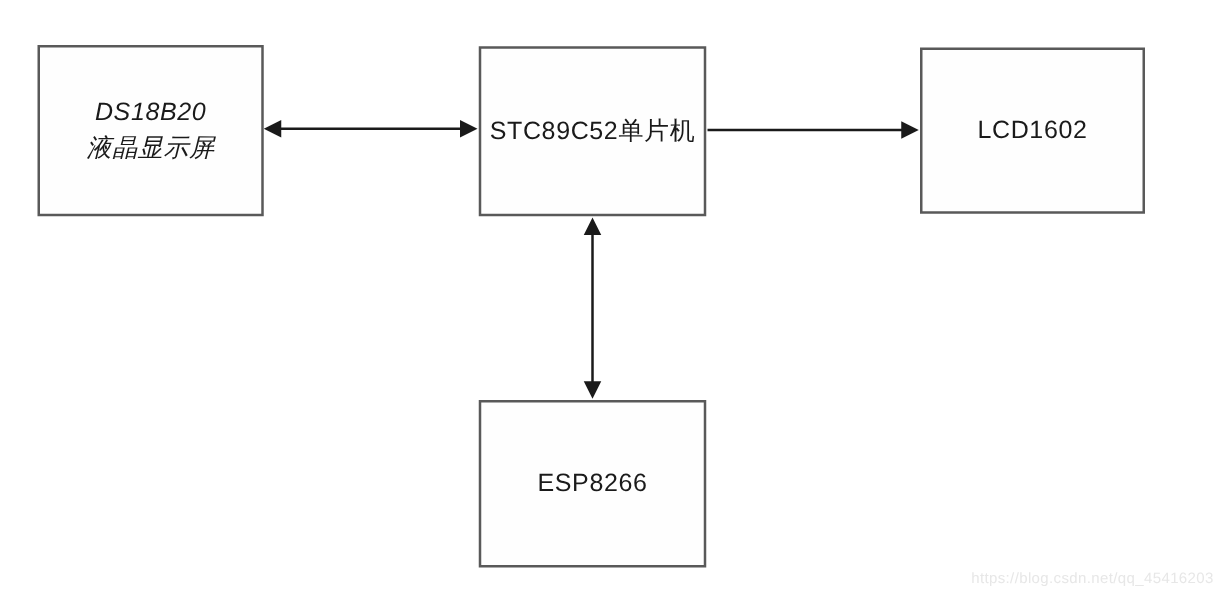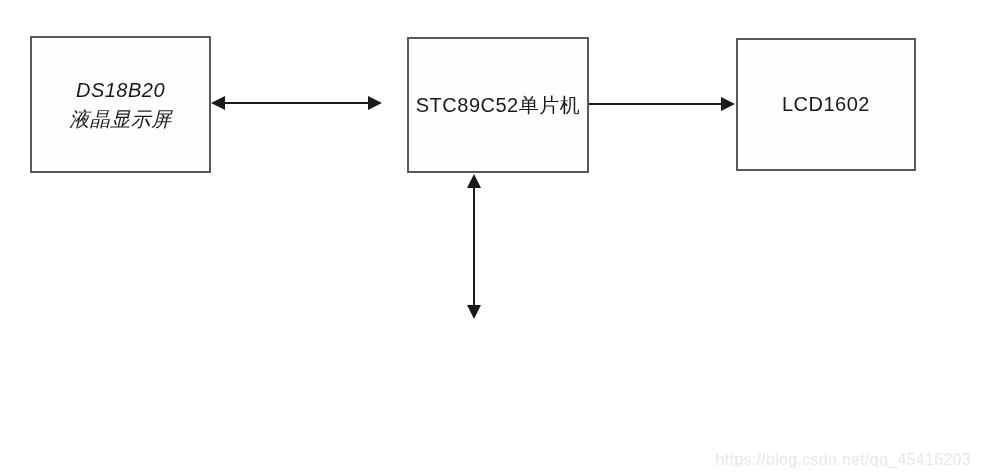--- a/index.html
+++ b/index.html
@@ -29,36 +29,36 @@
     flex-direction: column;
     align-items: center;
     justify-content: center;
     text-align: center;
     color: var(--text-color);
     font-size: 20px;
     line-height: 1.45;
     letter-spacing: 0.5px;
   }
   .block-ds18b20 { left: 30px;  top: 36px;  width: 181px; height: 137px; font-style: italic; }
-  .block-mcu     { left: 383px; top: 37px;  width: 182px; height: 136px; margin-left: 24px; }
+  .block-mcu     { left: 383px; top: 37px;  width: 182px; height: 136px; }
   .block-lcd     { left: 736px; top: 38px;  width: 180px; height: 133px; }
   .block-esp     { left: 383px; top: 320px; width: 182px; height: 134px; }
   .arrow-layer {
     position: absolute;
     left: 0; top: 0;
     width: 985px; height: 476px;
     pointer-events: none;
   }
   .arrow-layer line    { stroke: var(--arrow-color); stroke-width: 2; }
   .arrow-layer polygon { fill: var(--arrow-color); }
   .watermark {
     position: absolute;
     right: 14px;
     bottom: 7px;
-    font-size: 16px;
+    font-size: 12px;
     color: var(--watermark-color);
     letter-spacing: 0.3px;
     user-select: none;
   }
 </style>
 </head>
 <body>
 
 <div class="canvas">
 
@@ -88,16 +88,19 @@
   </div>
 
   <div class="block block-mcu">
     <span>STC89C52单片机</span>
   </div>
 
   <div class="block block-lcd">
     <span>LCD1602</span>
   </div>
 
+  <div class="block block-esp">
+    <span>ESP8266</span>
+  </div>
 
   <div class="watermark">https://blog.csdn.net/qq_45416203</div>
 
 </div>
 
 </body></html>

